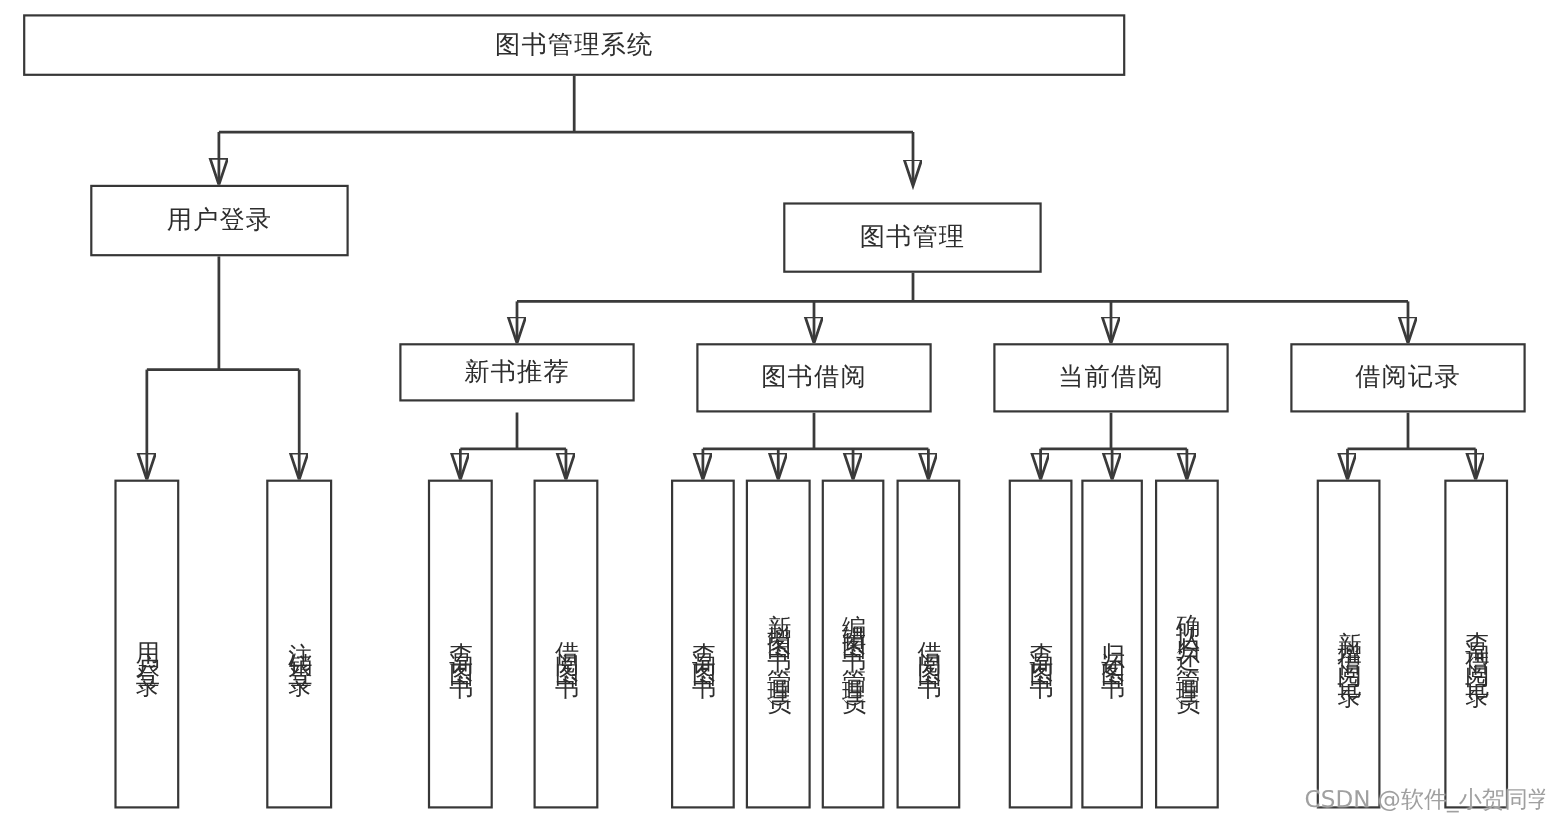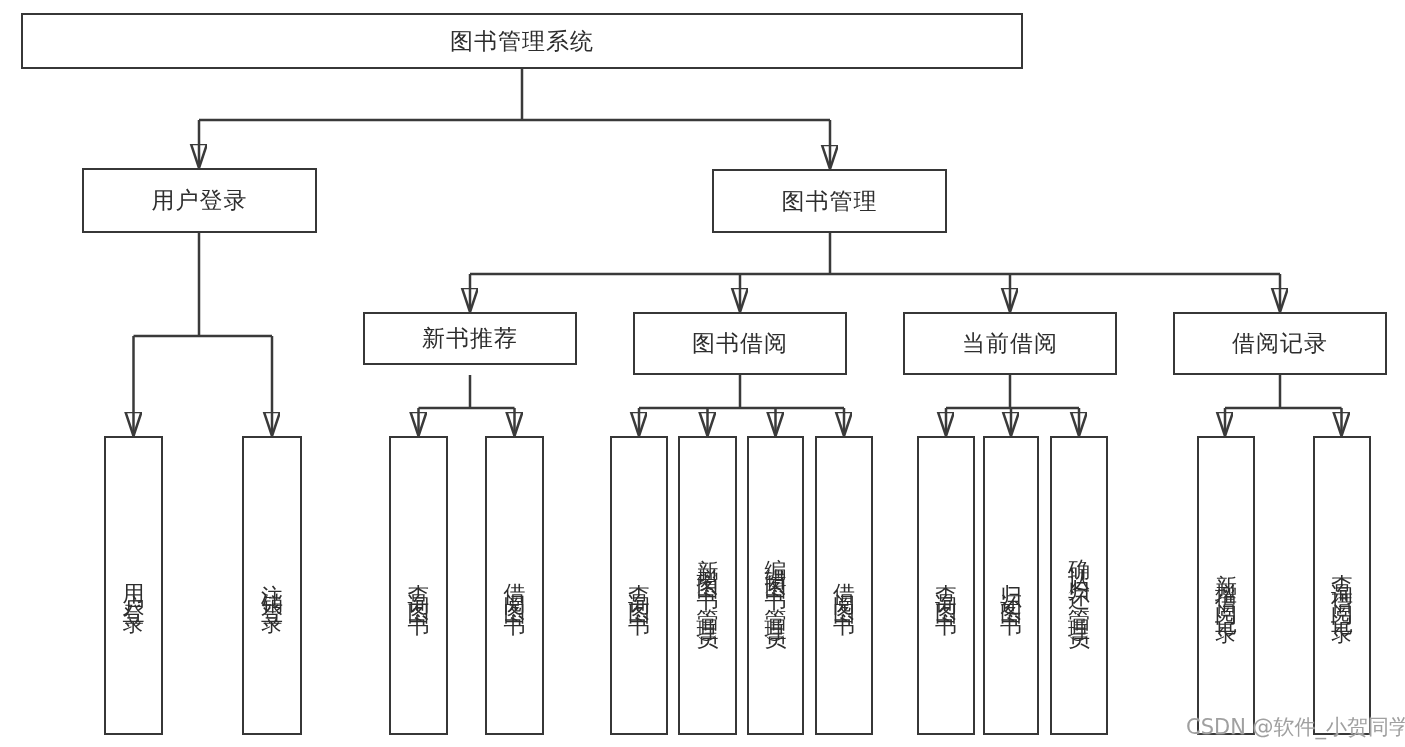--- a/index.html
+++ b/index.html
@@ -67,21 +67,21 @@
       <path d="M1011,408 L1011,434" marker-end="url(#arrow)"></path>
       <path d="M1079,408 L1079,434" marker-end="url(#arrow)"></path>
       <path d="M1225,408 L1225,434" marker-end="url(#arrow)"></path>
       <path d="M1341.5,408 L1341.5,434" marker-end="url(#arrow)"></path>
     </g>
   </svg>
 
   <div class="box h" style="left:21px; top:13px; width:1002px; height:56px;">图书管理系统</div>
 
   <div class="box h" style="left:82px; top:168px; width:235px; height:65px;">用户登录</div>
-  <div class="box h" style="left:712px; top:169px; width:235px; height:64px;">图书管理</div>
+  <div class="box h" style="left:712px; top:184px; width:235px; height:64px;">图书管理</div>
 
   <div class="box h" style="left:363px; top:312px; width:214px; height:53px;">新书推荐</div>
   <div class="box h" style="left:633px; top:312px; width:214px; height:63px;">图书借阅</div>
   <div class="box h" style="left:903px; top:312px; width:214px; height:63px;">当前借阅</div>
   <div class="box h" style="left:1173px; top:312px; width:214px; height:63px;">借阅记录</div>
 
   <div class="box v" style="left:104px; top:436px; width:59px; height:299px;">用户登录</div>
   <div class="box v" style="left:242px; top:436px; width:60px; height:299px;">注销登录</div>
 
   <div class="box v" style="left:389px; top:436px; width:59px; height:299px;">查询图书</div>

